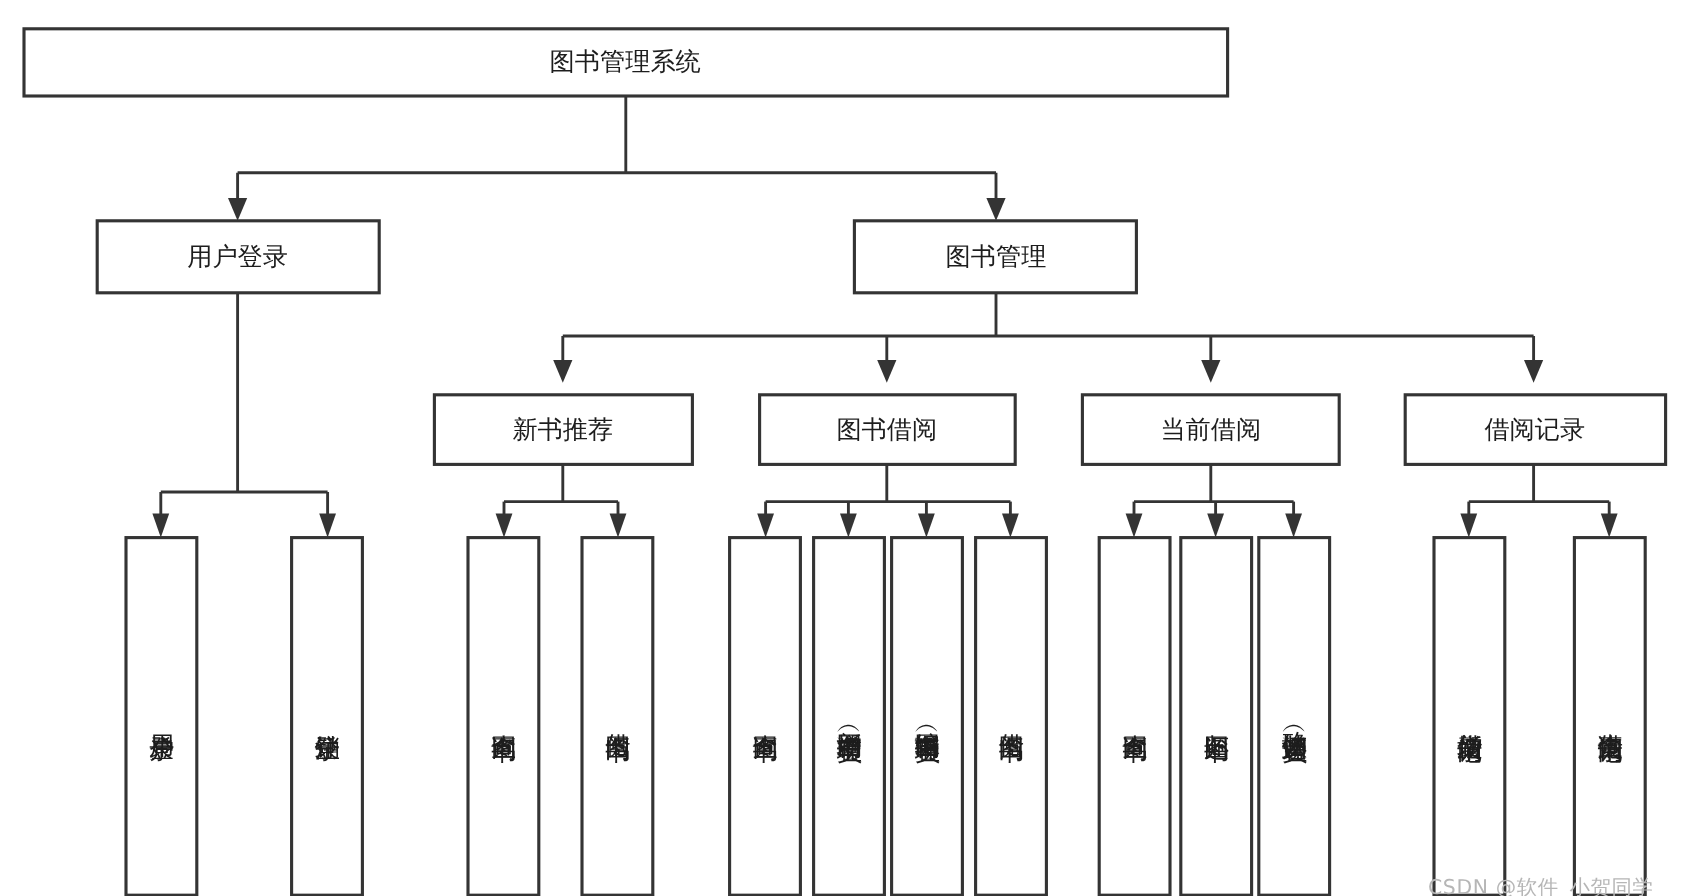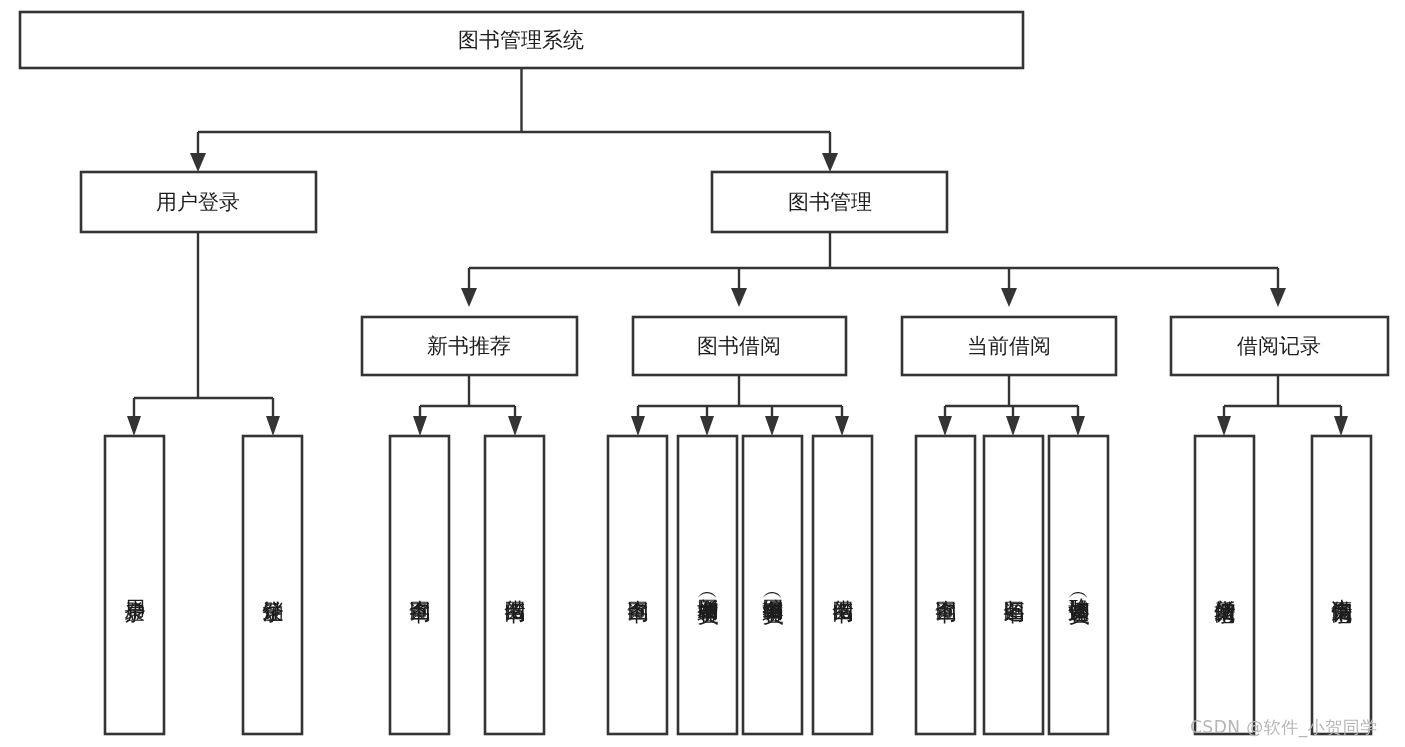--- a/index.html
+++ b/index.html
@@ -11,20 +11,21 @@
     width: 1405px;
     height: 747px;
     font-family: "DejaVu Sans", "Liberation Sans", sans-serif;
     overflow: hidden;
     position: relative;
   }
   #diagram-root {
     position: relative;
     width: 1405px;
     height: 669px;
+    margin-top: 12px;
   }
   svg#flow {
     position: absolute;
     left: 0;
     top: 0;
     width: 1405px;
     height: 747px;
     display: block;
   }
   .node-box {

